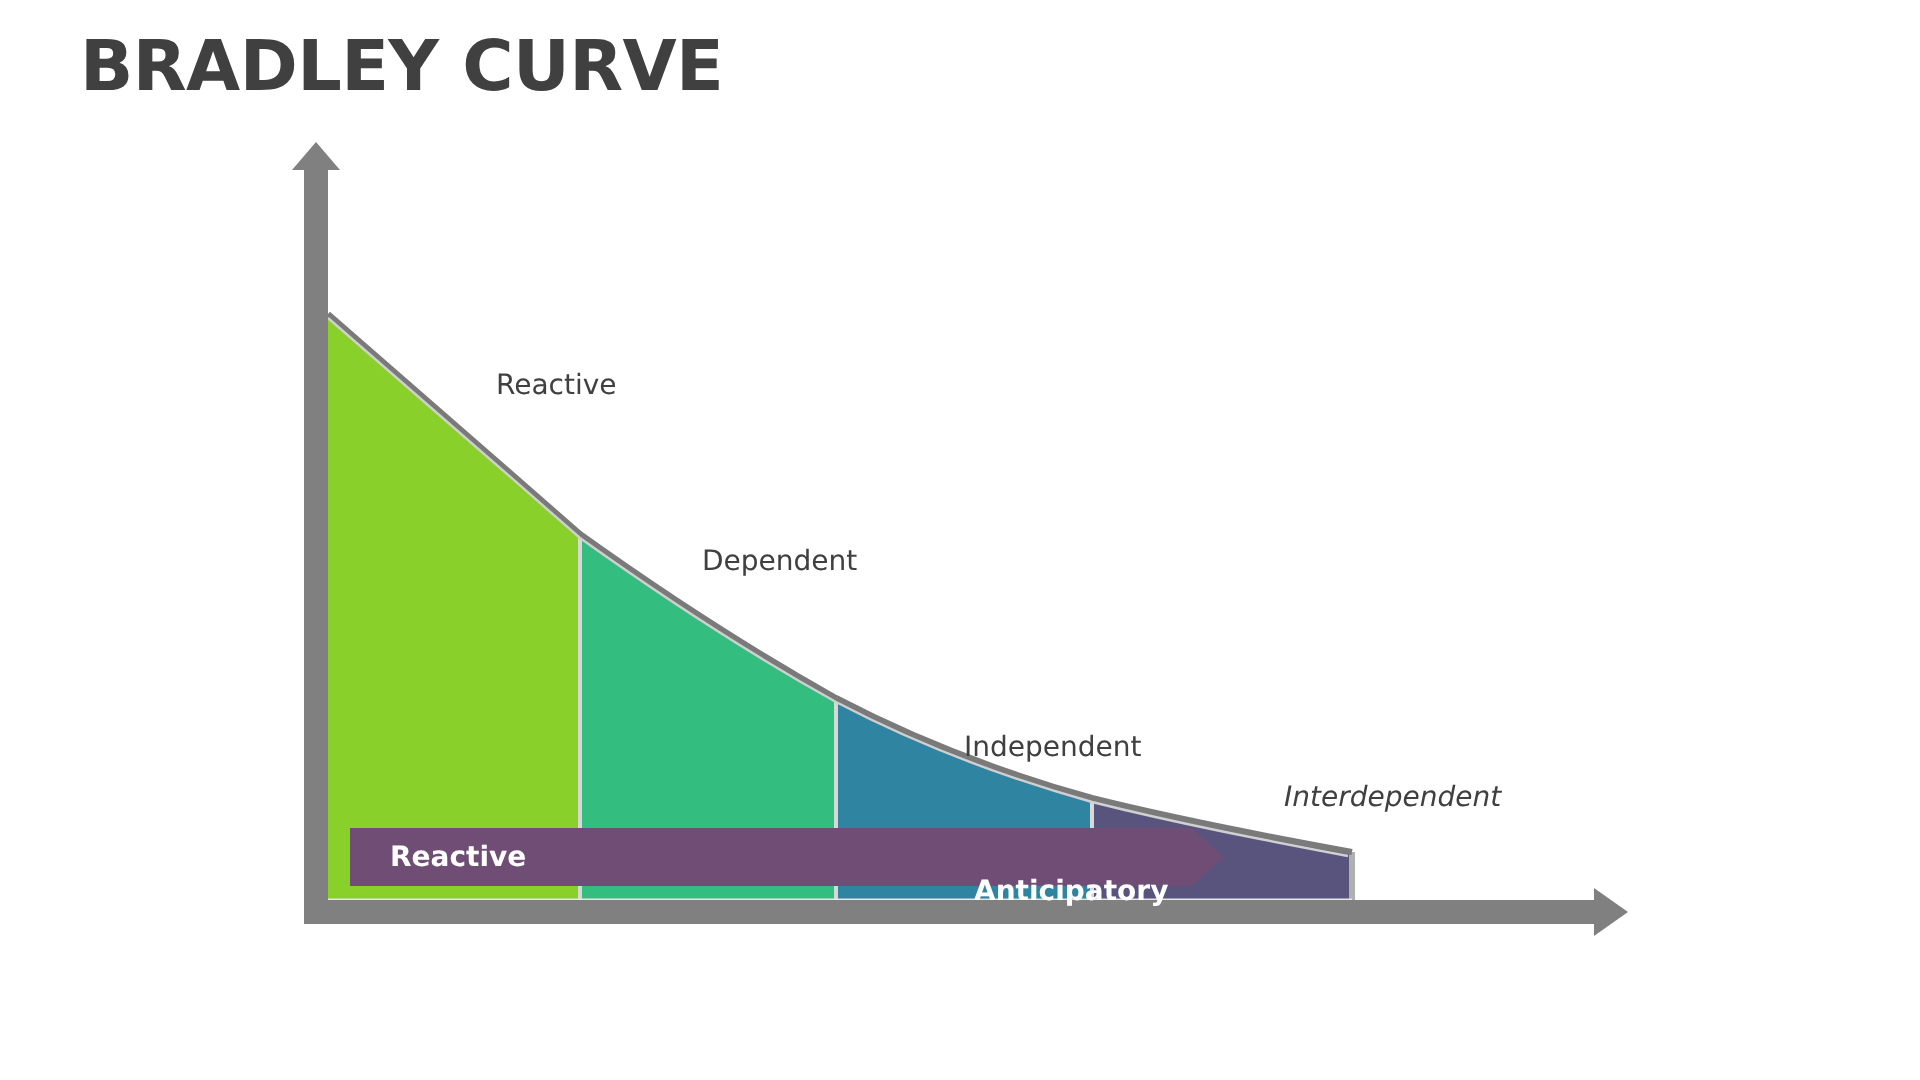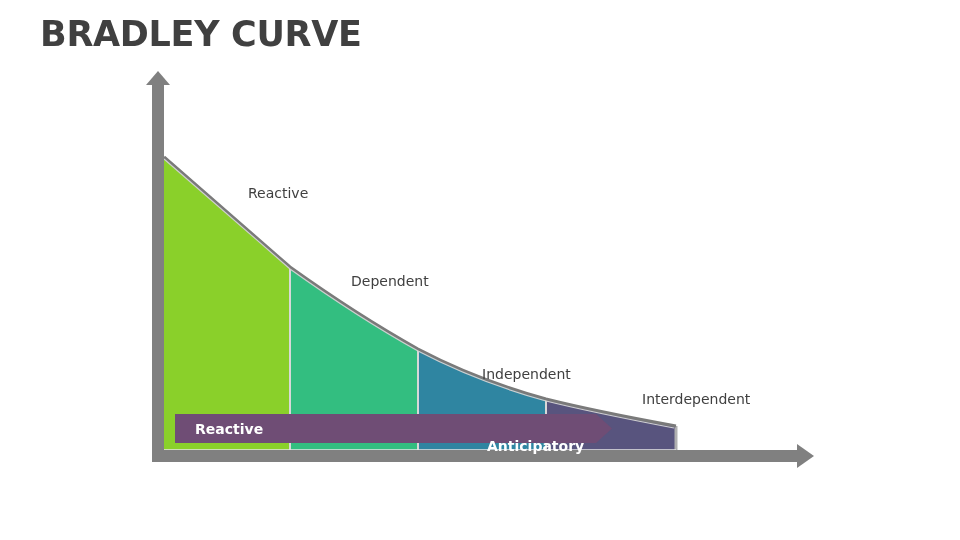--- a/index.html
+++ b/index.html
@@ -54,16 +54,16 @@
   <rect x="152" y="84" width="12" height="378" fill="#808080"></rect>
   <polygon points="146,85 158,71 170,85" fill="#808080"></polygon>
 
   <rect x="152" y="450" width="647" height="12" fill="#808080"></rect>
   <polygon points="797,444 814,456 797,468" fill="#808080"></polygon>
 </svg>
 
 <div class="lbl" style="left:248px; top:185px;">Reactive</div>
 <div class="lbl" style="left:351px; top:273px;text-align:center;">Dependent</div>
 <div class="lbl" style="left:482px; top:325px;margin-top:41px;">Independent</div>
-<div class="lbl" style="left:642px; top:391px;">Interdependent</div>
+<div class="lbl" style="left:642px; top:391px;font-style:italic;">Interdependent</div>
 
 <div class="bar-lbl" style="left:195px; top:421px;">Reactive</div>
 <div class="bar-lbl" style="left:487px; top:438px;">Anticipatory</div>
 
 </body></html>

